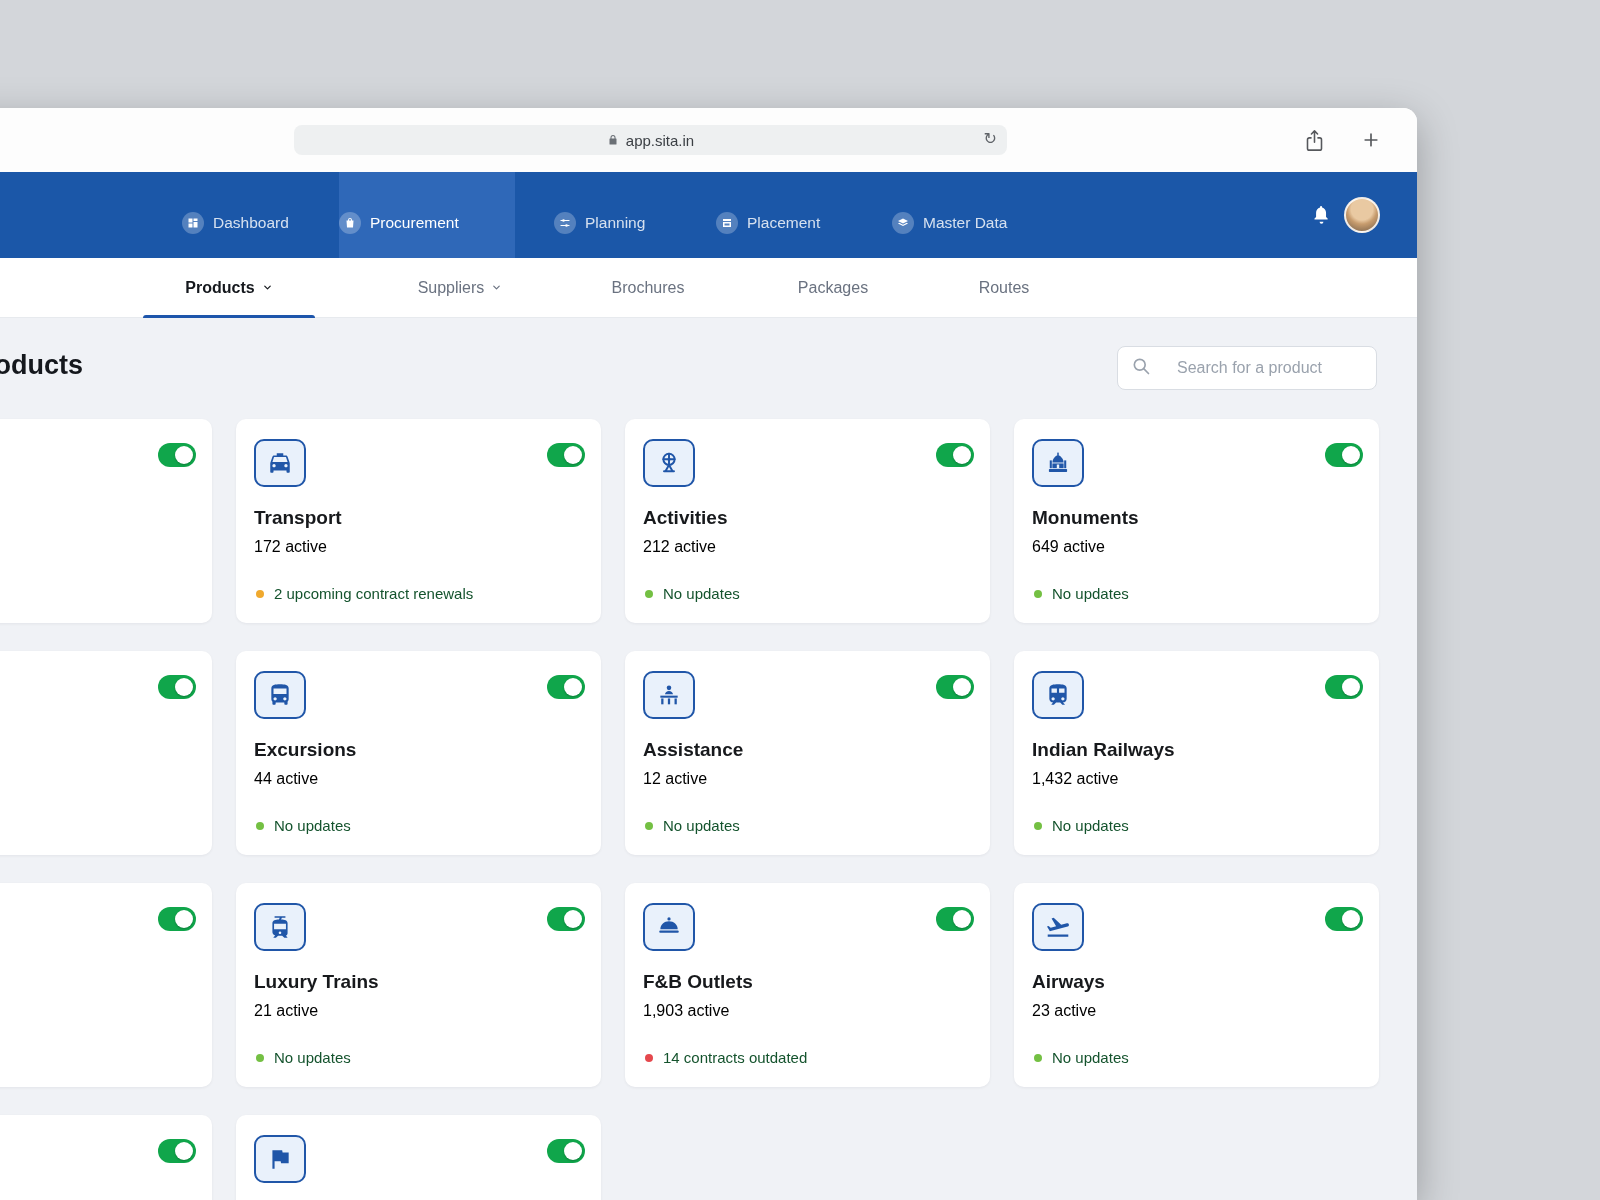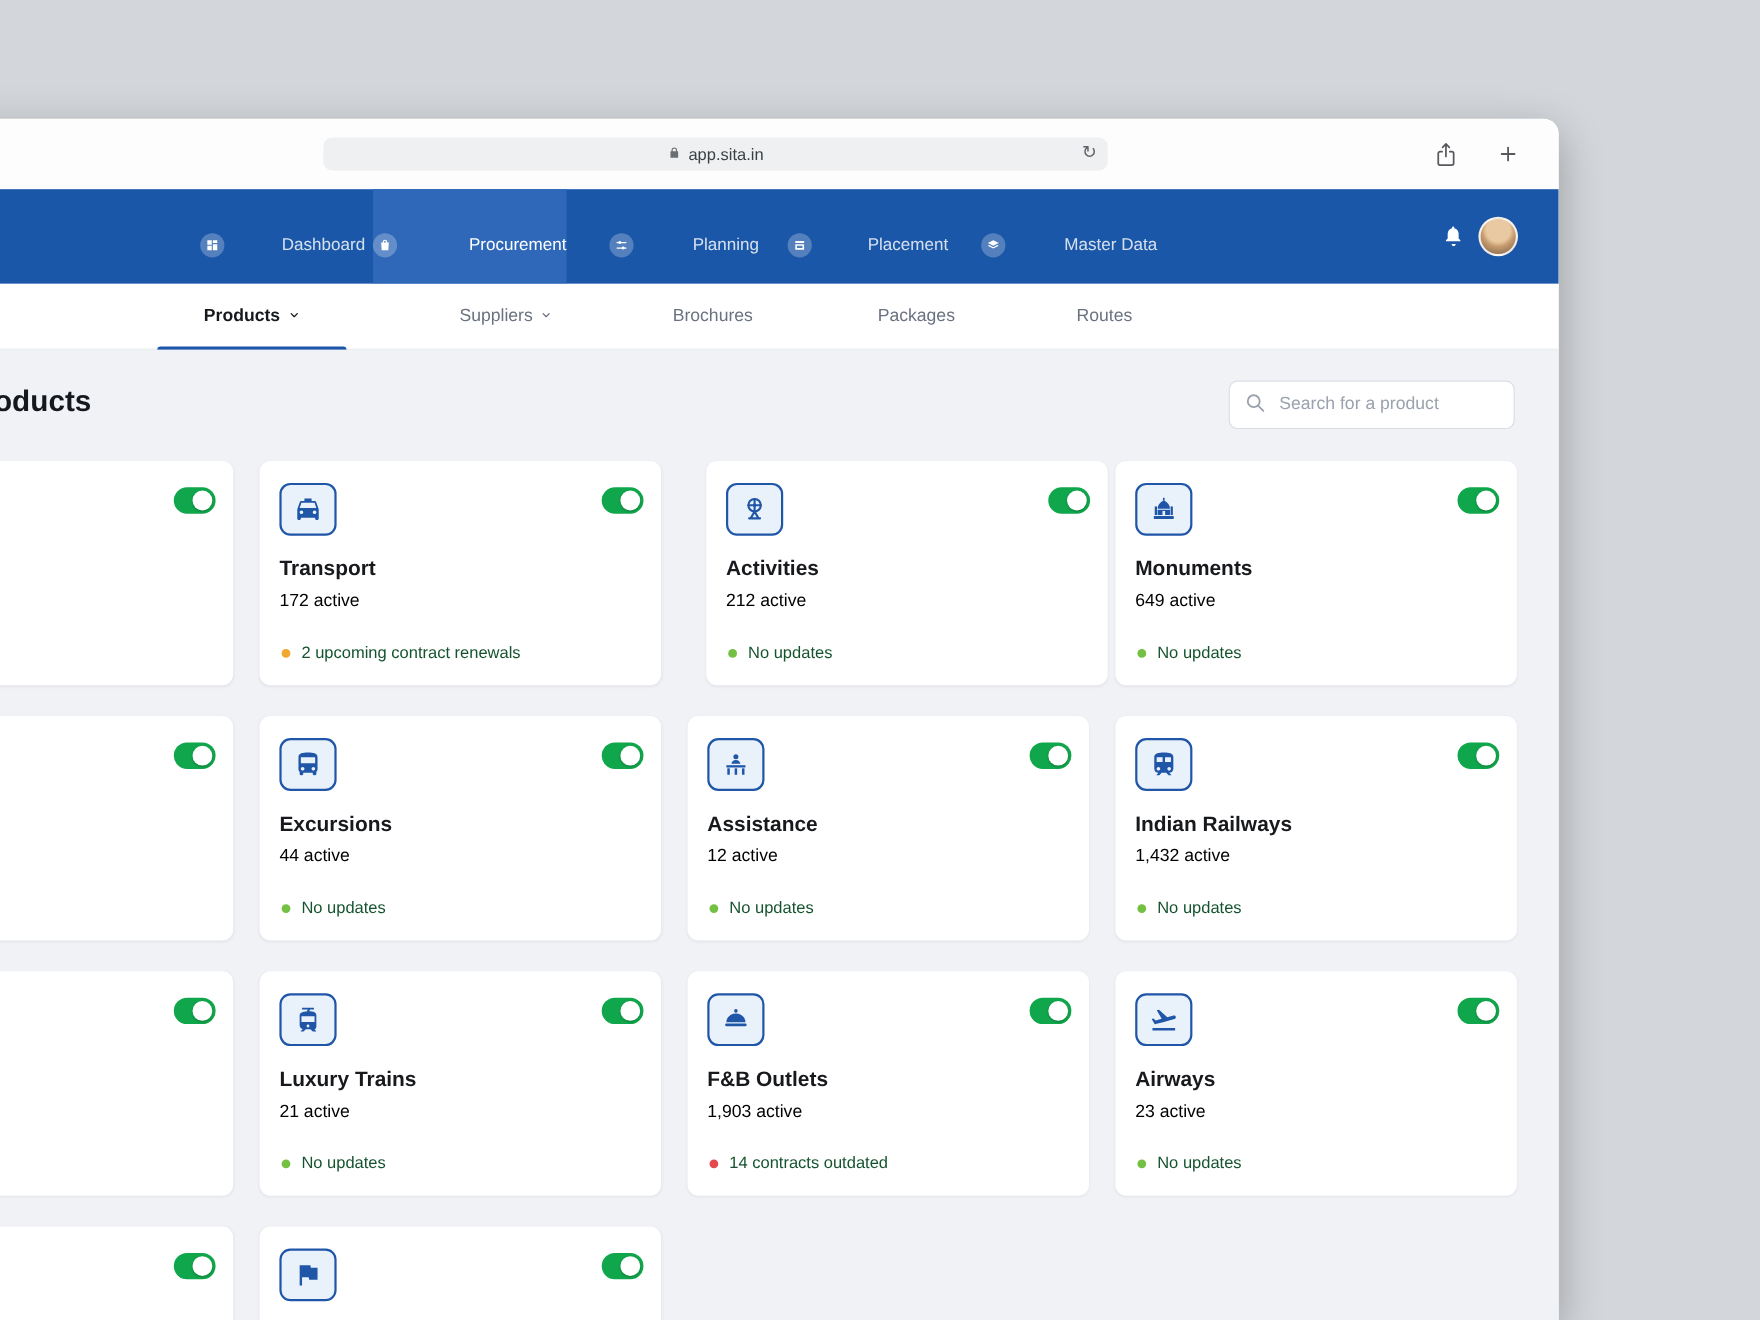--- a/index.html
+++ b/index.html
@@ -18,21 +18,21 @@
   .urlbar{
     position:absolute;left:374px;top:17px;width:713px;height:30px;border-radius:8px;
     background:#eef0f1;display:flex;align-items:center;justify-content:center;gap:7px;
     color:#3b3f44;font-size:15px;
   }
   .urlbar .reload{position:absolute;right:10px;top:4px;color:#5f6368;font-size:16px;cursor:pointer;}
   .chrome-btn{position:absolute;cursor:pointer;}
   
   .bluebar{position:absolute;left:0;top:64px;width:100%;height:86px;background:#1b57a8;}
   .nav-item{
-    position:absolute;top:64px;height:102px;display:flex;align-items:center;justify-content:space-between;
+    position:absolute;top:64px;height:102px;display:flex;align-items:center;justify-content:flex-start;
     gap:9px;color:rgba(255,255,255,.82);font-size:15.5px;cursor:pointer;
   }
   .nav-item.active{background:#2f68b8;color:#fff;}
   .nav-ic{width:22px;height:22px;border-radius:50%;background:rgba(255,255,255,.25);
     display:flex;align-items:center;justify-content:center;flex:0 0 auto;}
   .bell{position:absolute;left:1391px;top:64px;height:86px;display:flex;align-items:center;cursor:pointer;}
   .avatar{
     position:absolute;left:1424px;top:89px;width:36px;height:36px;border-radius:50%;
     border:2px solid rgba(255,255,255,.85);box-sizing:border-box;cursor:pointer;
     background:radial-gradient(circle at 50% 32%,#e9c9a2 0 40%,#c79c6e 55%,#6f5a45 100%);
@@ -46,21 +46,21 @@
   .subnav-item.active{color:#15181d;font-weight:700;}
   .subnav-item.active::after{
     content:"";position:absolute;left:0;right:0;bottom:0;height:3px;background:#1d55ab;border-radius:3px 3px 0 0;
   }
   
   .content{position:absolute;left:0;top:210px;right:0;bottom:0;background:#f0f2f6;}
   .h1{position:absolute;left:46px;top:242px;font-size:27px;font-weight:700;color:#15181d;}
   .search{
     position:absolute;left:1197px;top:238px;width:260px;height:44px;box-sizing:border-box;
     background:#fff;border:1px solid #d9dde3;border-radius:8px;
-    display:flex;align-items:center;gap:10px;padding:0 13px;
+    display:flex;align-items:center;gap:24px;padding:0 13px;
   }
   .search input{
     border:none;outline:none;background:transparent;flex:1;font-size:16px;color:#3b3f44;
     font-family:"Liberation Sans","DejaVu Sans",sans-serif;
   }
   .search input::placeholder{color:#9aa2ad;}
   
   .card{
     position:absolute;width:365px;height:204px;background:#fff;border-radius:10px;
     box-shadow:0 1px 3px rgba(16,24,40,.06);
@@ -230,21 +230,21 @@
     </div>
     <div class="toggle"></div>
     <div class="card-title">Transport</div>
     <div class="card-count">172 active</div>
     <div class="card-status">
       <span class="dot" style="background: rgb(240, 169, 46);"></span>
       <span>2 upcoming contract renewals</span>
     </div>
   </div>
 
-  <div class="card" style="left:705px;top:311px;margin-left:17px;">
+  <div class="card" style="left:705px;top:311px;">
     <div class="icon-box">
       <svg width="26" height="26" viewBox="0 0 24 24" fill="none" stroke="#2056a8" stroke-width="1.8" stroke-linecap="round">
           <circle cx="12" cy="8.6" r="5.2"></circle>
           <circle cx="12" cy="8.6" r="1.5" fill="#2056a8" stroke="none"></circle>
           <path d="M12 3.4v10.4M6.8 8.6h10.4M12 13.8l-3.3 5.8M12 13.8l3.3 5.8M7.4 19.6h9.2"></path>
         </svg>
     </div>
     <div class="toggle"></div>
     <div class="card-title">Activities</div>
     <div class="card-count">212 active</div>

